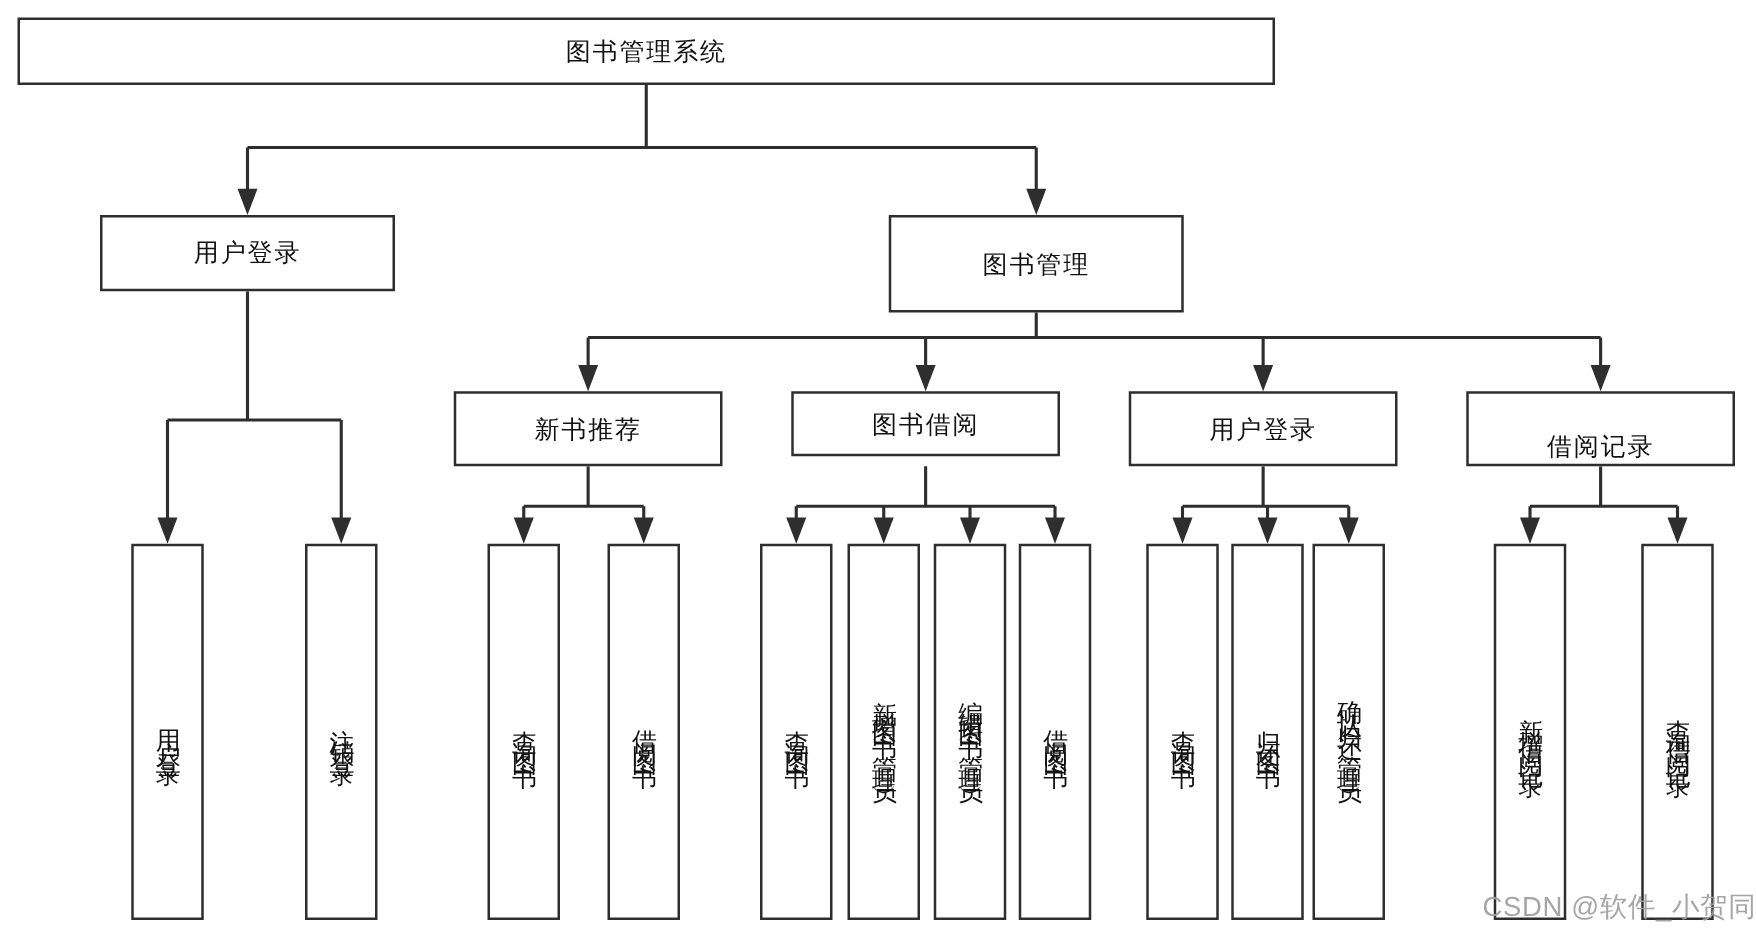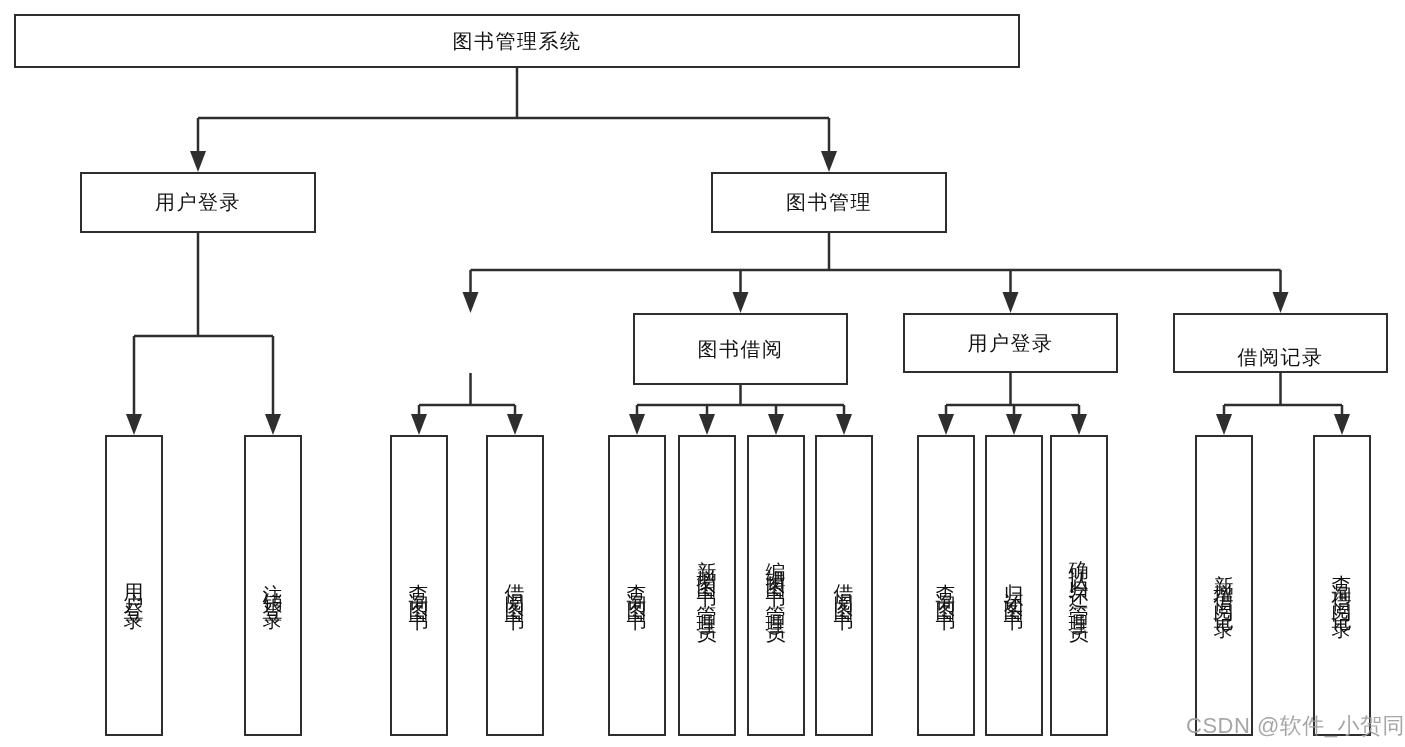--- a/index.html
+++ b/index.html
@@ -83,25 +83,28 @@
     </g>
   </svg>
 
   <div class="node hlabel" style="left:14px; top:14px; width:1006px; height:54px; border-width:2px;">
     <span>图书管理系统</span>
   </div>
 
   <div class="node hlabel" style="left:80px; top:172px; width:236px; height:61px;">
     <span>用户登录</span>
   </div>
-  <div class="node hlabel" style="left:711px; top:172px; width:236px; height:61px;">
+  <div class="node hlabel" style="left:711px; top:172px; width:236px; height:78px;">
     <span>图书管理</span>
   </div>
 
-  <div class="node hlabel" style="left:633px; top:313px; width:215px; height:72px;">
+  <div class="node hlabel" style="left:363px; top:313px; width:215px; height:60px;">
+    <span>新书推荐</span>
+  </div>
+  <div class="node hlabel" style="left:633px; top:313px; width:215px; height:52px;">
     <span>图书借阅</span>
   </div>
   <div class="node hlabel" style="left:903px; top:313px; width:215px; height:60px;">
     <span>用户登录</span>
   </div>
   <div class="node hlabel" style="left:1173px; top:313px; width:215px; height:60px;align-items:flex-end;">
     <span>借阅记录</span>
   </div>
 
   <div class="node leaf" style="left:105px; top:435px; width:58px; height:301px;">

